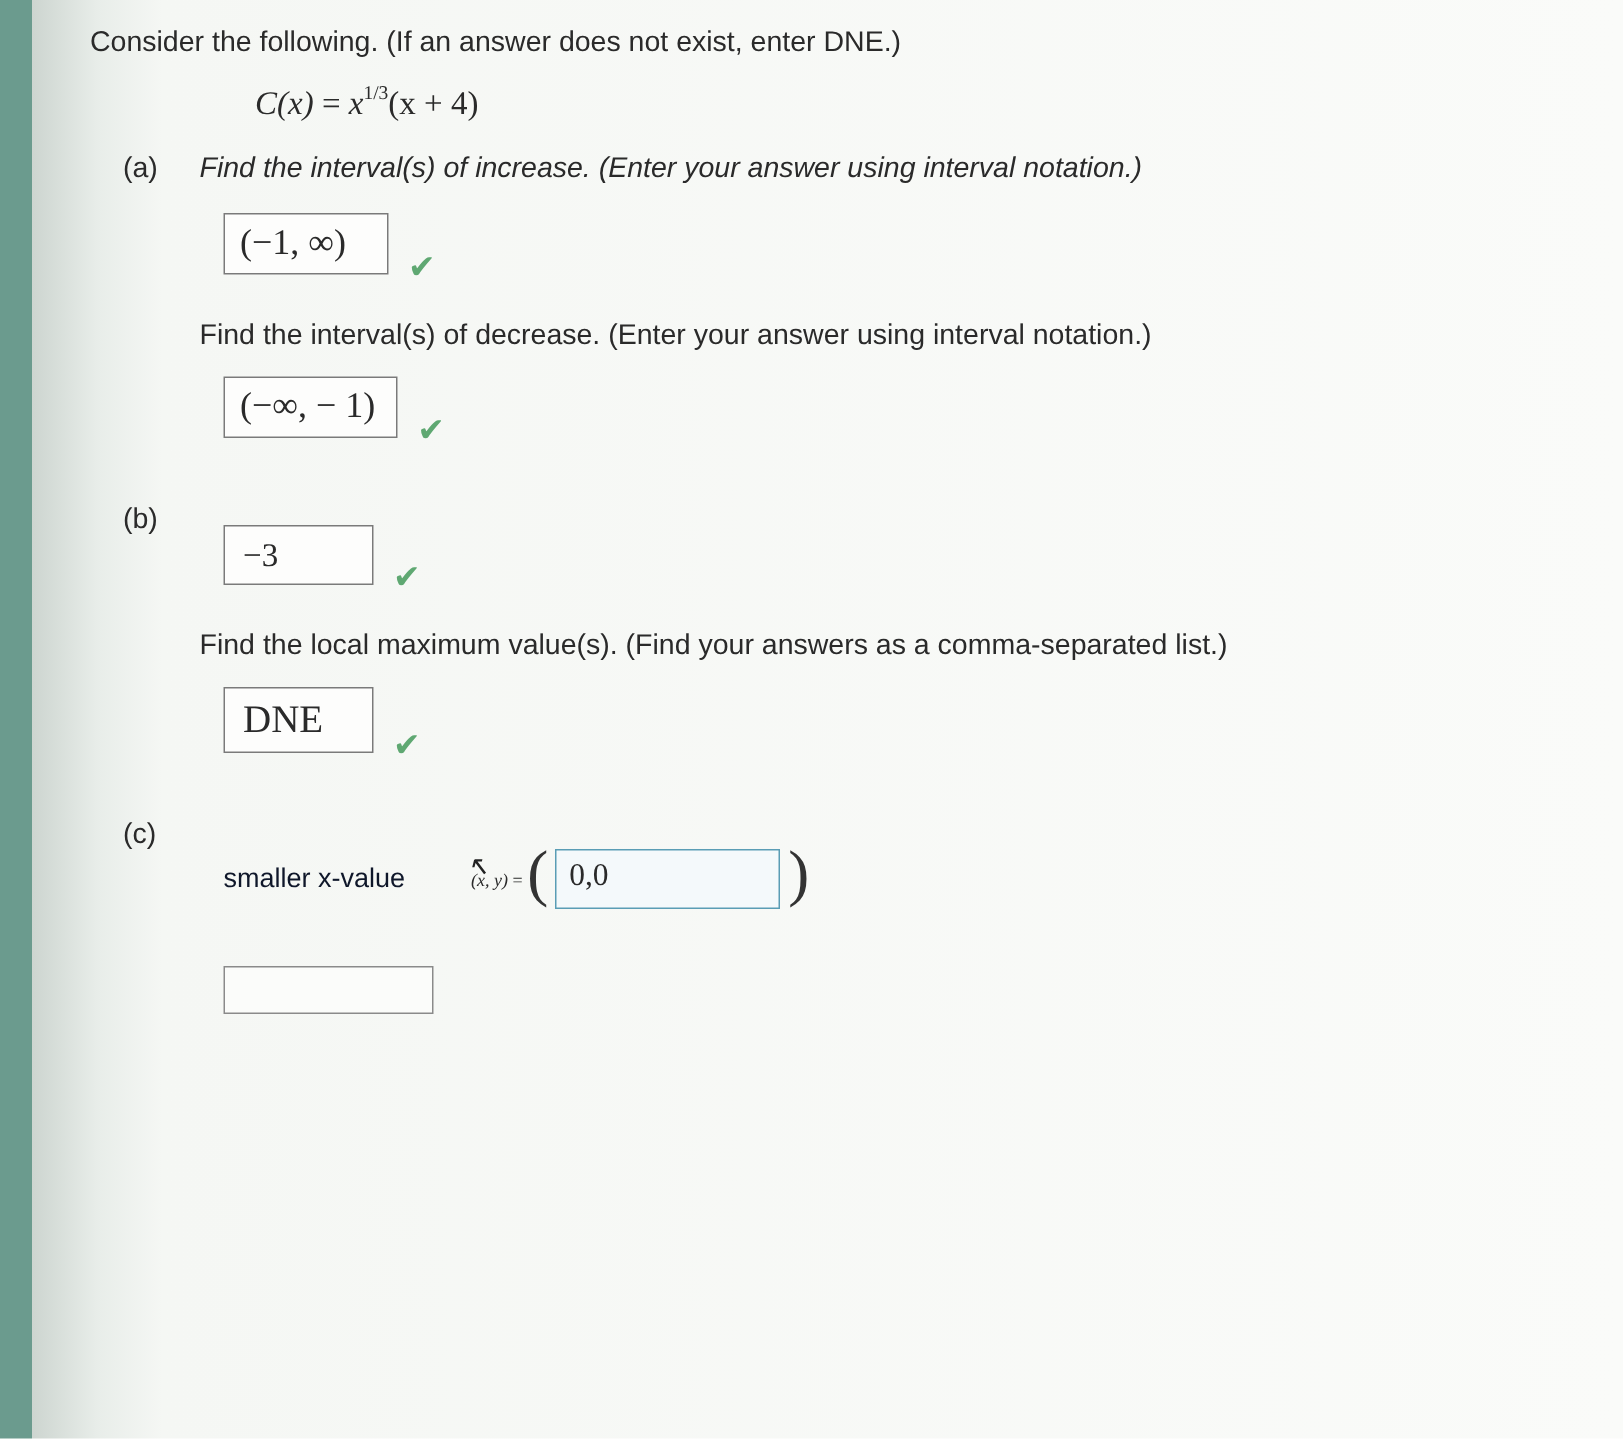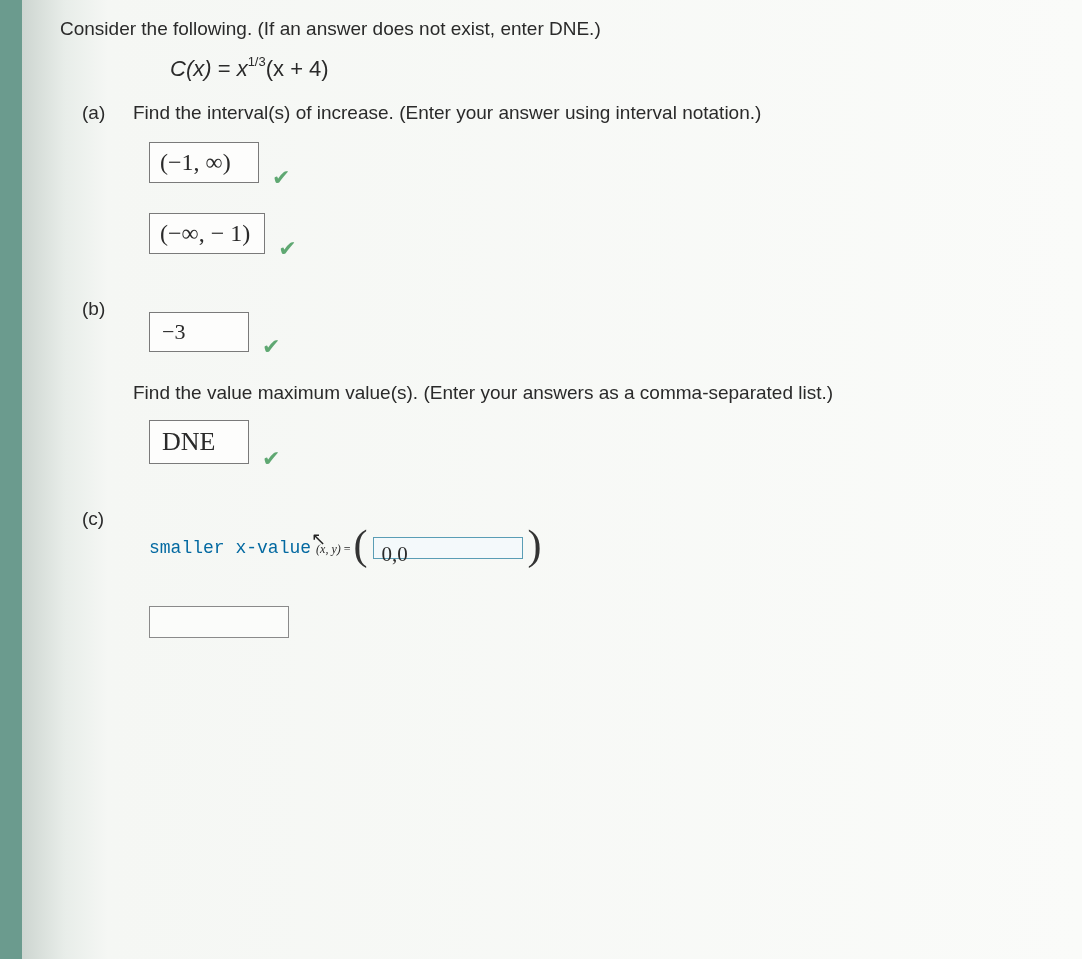--- a/index.html
+++ b/index.html
@@ -16,21 +16,21 @@
   }
   .content {
     padding: 18px 0 0 60px;
   }
   .intro {
     font-size: 19px;
     margin-bottom: 12px;
   }
   .formula {
     margin: 16px 0 20px 110px;
-    font-family: Liberation Sans, sans-serif;
+    font-family: Liberation Serif, serif;
     font-style: italic;
     font-size: 22px;
   }
   .formula .up { font-style: normal; }
   .super { font-size: 13px; vertical-align: super; font-style: normal; position: relative; top: -2px;}
   .part {
     margin: 14px 0 10px 22px;
   }
   .part-label {
     display: inline-block;
@@ -39,20 +39,21 @@
     font-size: 19px;
   }
   .part-body {
     display: inline-block;
     vertical-align: top;
     width: 920px;
   }
   .prompt {
     font-size: 19px;
     margin-bottom: 18px;
+    font-style: italic;
   }
   .answer-row {
     margin: 14px 0 30px 16px;
   }
   .answer-box {
     display: inline-block;
     border: 1.5px solid #7a7a7a;
     padding: 6px 14px 6px 10px;
     min-width: 110px;
     font-family: 'Times New Roman', serif;
@@ -78,23 +79,23 @@
     font-size: 19px;
     margin: 6px 0 16px 0;
   }
   .inflect-row {
     margin: 16px 0 24px 16px;
     font-size: 18px;
   }
   .inflect-label {
     display: inline-block;
     font-style: italic;
-    font-family: Liberation Mono, monospace;
-    font-size: 18px;
-    color: #0369a1;
+    font-family: Liberation Sans, sans-serif;
+    font-size: 18px;
+    color: #0f172a;
     min-width: 160px;
   }
   .xy {
     font-family: Liberation Serif, serif;
     font-style: italic;
     font-size: 12px;
   }
   .xy .op { font-style: normal; }
   .big-paren {
     font-family: 'Times New Roman', serif;
@@ -103,21 +104,21 @@
     vertical-align: middle;
     position: relative;
     top: -3px;
     color: #333;
   }
   .inline-input {
     display: inline-block;
     border: 1.5px solid #8a8a8a;
     background: #fbfcfa;
     min-width: 150px;
-    height: 22px;
+    height: 40px;
     padding: 4px 8px;
     font-family: 'Times New Roman', serif;
     font-size: 21px;
     vertical-align: middle;
   }
   .inline-input.active {
     border: 1.5px solid #5a9db5;
     background: #f4f9fb;
   }
   .empty-box {
@@ -146,35 +147,36 @@
   </div>
 
   <div class="part">
     <span class="part-label">(a)</span>
     <span class="part-body">
       <div class="prompt">Find the interval(s) of increase. (Enter your answer using interval notation.)</div>
       <div class="answer-row">
         <span class="answer-box">(−1, ∞)</span>
         <span class="check">✔</span>
       </div>
+      <div class="sub-prompt">Find the interval(s) of decrease. (Enter your answer using interval notation.)</div>
       <div class="answer-row">
         <span class="answer-box">(−∞, − 1)</span>
         <span class="check">✔</span>
       </div>
     </span>
   </div>
 
   <div class="part">
     <span class="part-label">(b)</span>
     <span class="part-body">
       <div class="answer-row">
         <span class="answer-box small" style="font-family:'Times New Roman',serif;font-size:22px;">−3</span>
         <span class="check">✔</span>
       </div>
-      <div class="sub-prompt">Find the value maximum value(s). (Enter your answers as a comma-separated list.)</div>
+      <div class="sub-prompt">Find the local maximum value(s). (Find your answers as a comma-separated list.)</div>
       <div class="answer-row">
         <span class="answer-box small" style="font-family:'Times New Roman',serif;font-size:26px;">DNE</span>
         <span class="check">✔</span>
       </div>
     </span>
   </div>
 
   <div class="part">
     <span class="part-label">(c)</span>
     <span class="part-body">

